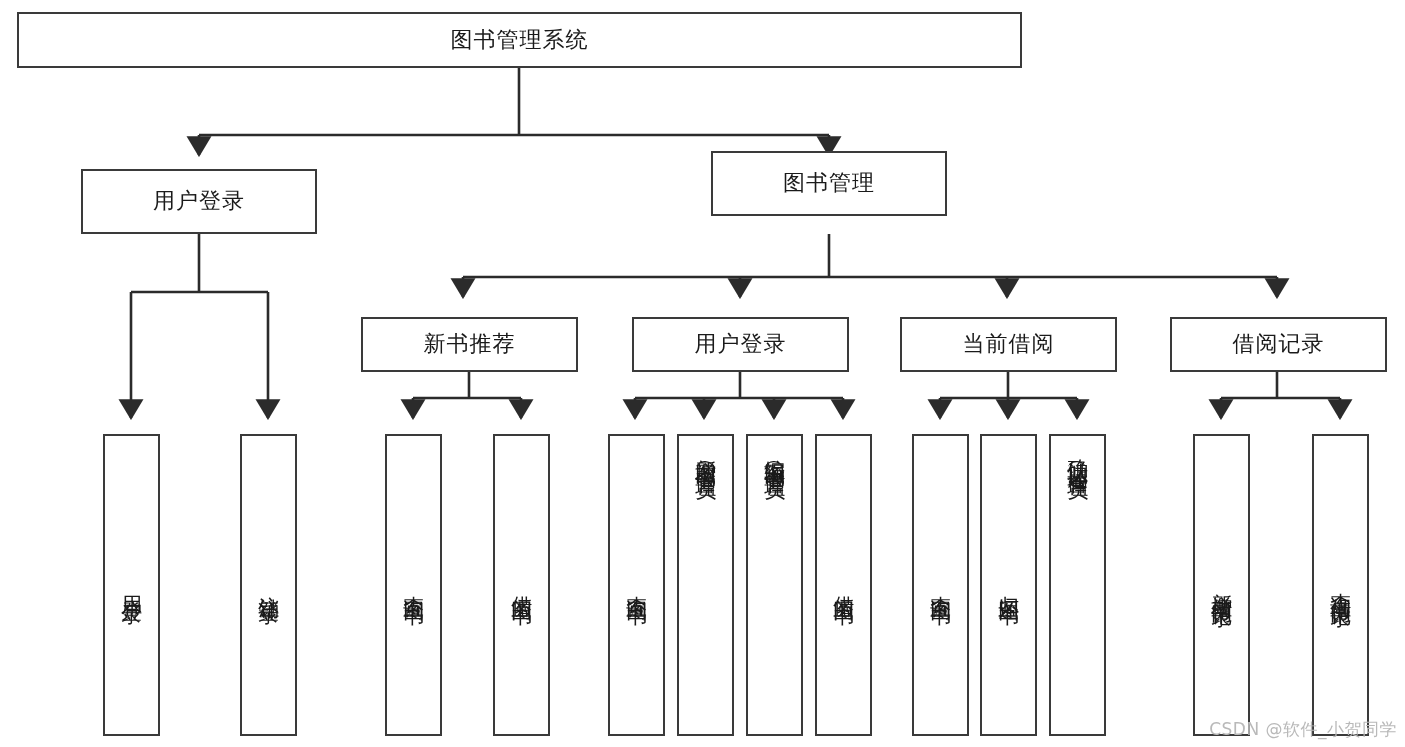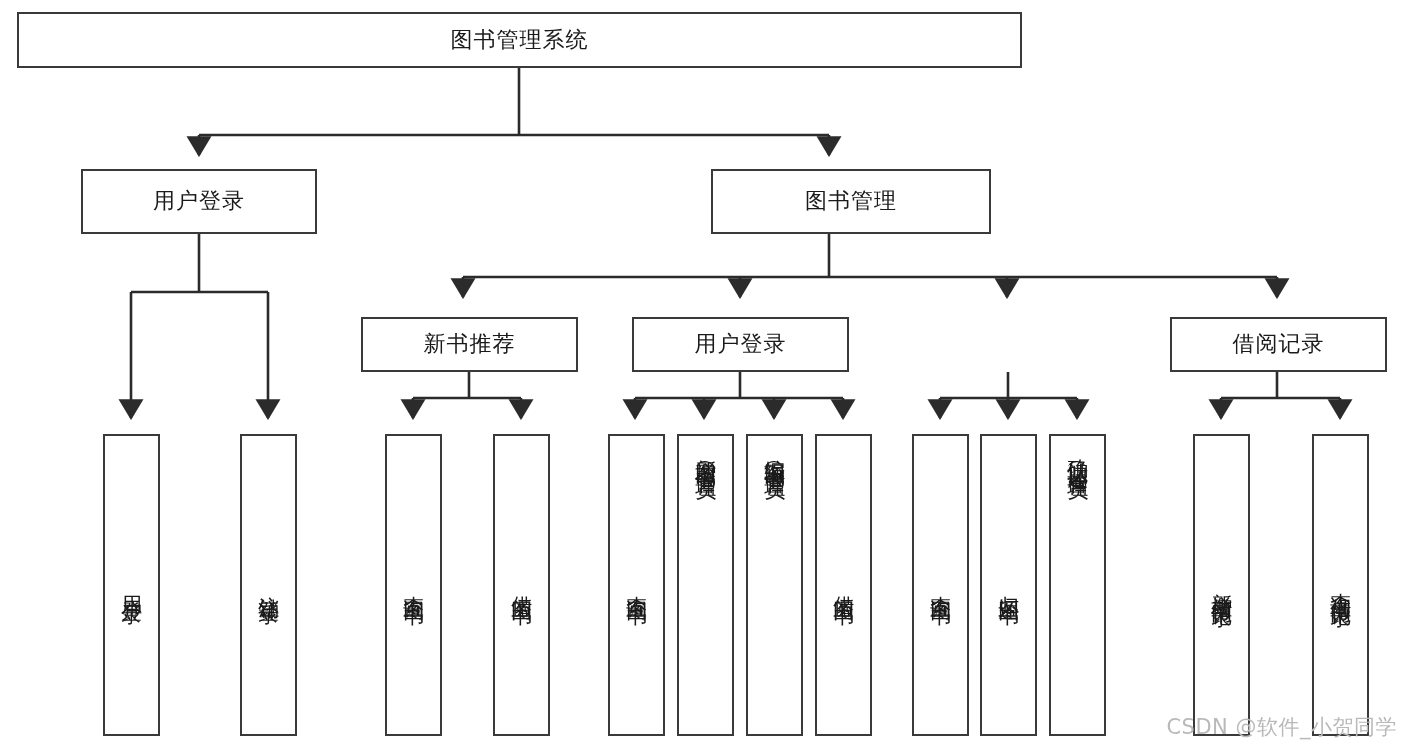--- a/index.html
+++ b/index.html
@@ -58,21 +58,21 @@
     white-space: nowrap;
   }
   .node.vertical.centered {
     align-items: center;
     padding-top: 0;
   }
   .watermark {
     position: absolute;
     right: 8px;
     bottom: 6px;
-    font-size: 21px;
+    font-size: 17px;
     color: #b9b9b9;
     letter-spacing: 0.5px;
     white-space: nowrap;
   }
 </style>
 </head>
 <body>
 
 <div id="diagram-root">
 
@@ -128,32 +128,35 @@
   </svg>
 
   <div class="node horizontal" style="left:17px; top:12px; width:1005px; height:56px;">
     <span class="label">图书管理系统</span>
   </div>
 
   <div class="node horizontal" style="left:81px; top:169px; width:236px; height:65px;">
     <span class="label">用户登录</span>
   </div>
 
-  <div class="node horizontal" style="left:711px; top:169px; width:280px; height:65px;">
+  <div class="node horizontal" style="left:711px; top:151px; width:236px; height:65px;">
     <span class="label">图书管理</span>
   </div>
 
   <div class="node horizontal" style="left:361px; top:317px; width:217px; height:55px;">
     <span class="label">新书推荐</span>
   </div>
 
   <div class="node horizontal" style="left:632px; top:317px; width:217px; height:55px;">
     <span class="label">用户登录</span>
   </div>
 
+  <div class="node horizontal" style="left:900px; top:317px; width:217px; height:55px;">
+    <span class="label">当前借阅</span>
+  </div>
 
   <div class="node horizontal" style="left:1170px; top:317px; width:217px; height:55px;text-align:right;">
     <span class="label">借阅记录</span>
   </div>
 
   <div class="node vertical centered" style="left:103px; top:434px; width:57px; height:302px;">
     <span class="label">用户登录</span>
   </div>
 
   <div class="node vertical centered" style="left:240px; top:434px; width:57px; height:302px;">

